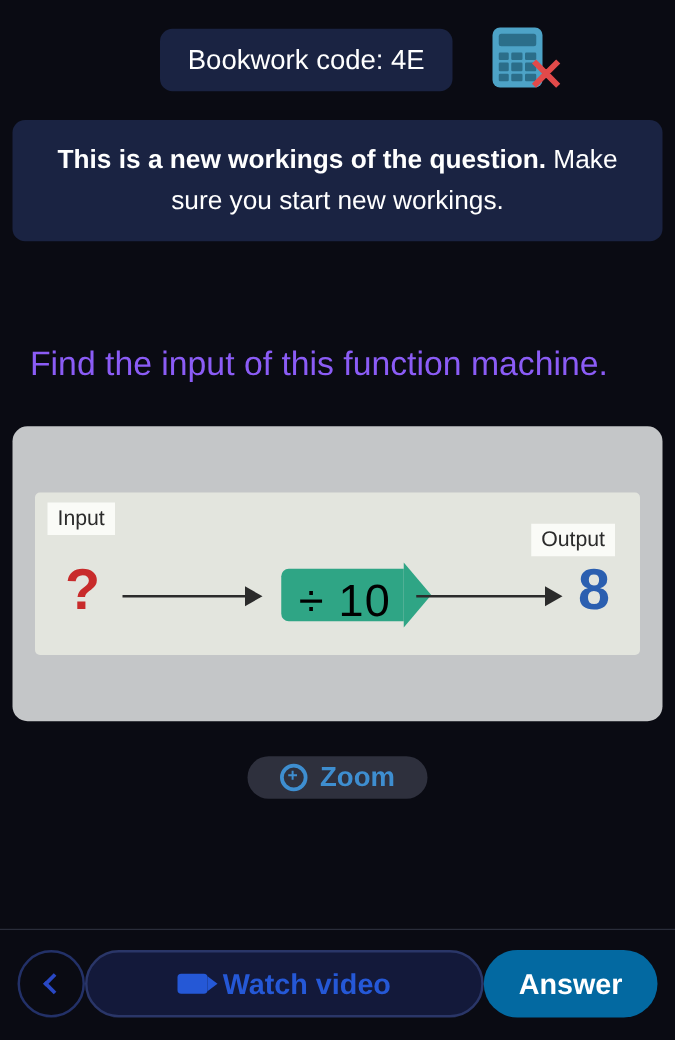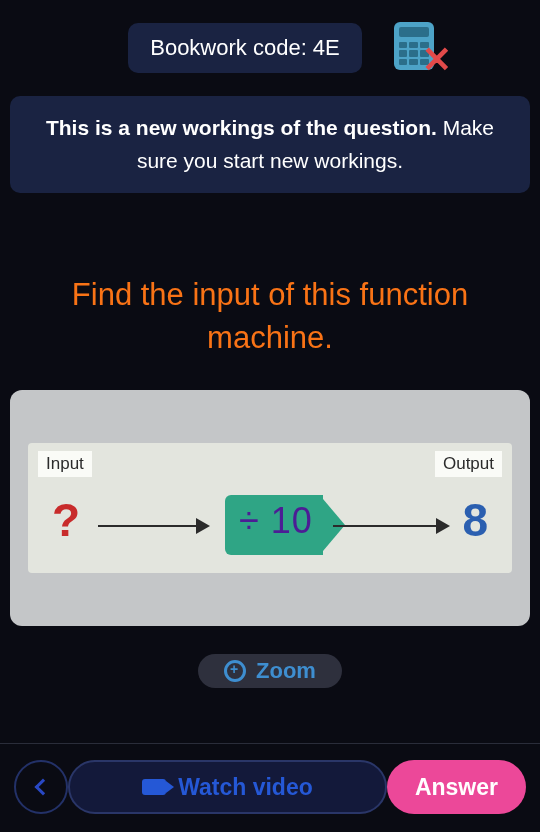--- a/index.html
+++ b/index.html
@@ -76,23 +76,22 @@
       background: #1a2342;
       color: #fff;
       font-size: 21px;
       line-height: 1.55;
       padding: 16px 20px;
       border-radius: 10px;
       text-align: center;
     }
     .notice-banner .bold { font-weight: 700; }
     .question-text {
-      color: #f97316;
-      font-size: 31px;
-      text-align: center;
+      color: #8b5cf6;
+      font-size: 27px;
       margin: 80px 24px 0;
       line-height: 1.4;
     }
     .diagram-panel {
       margin: 30px 10px 0;
       background: #c4c6c8;
       border-radius: 12px;
       height: 236px;
       position: relative;
       display: flex;
@@ -110,21 +109,21 @@
     .tag-label {
       position: absolute;
       top: 8px;
       background: #fafbf7;
       color: #2b2b2b;
       font-size: 17px;
       font-family: Arial, sans-serif;
       padding: 3px 8px;
     }
     .tag-input { left: 10px; }
-    .tag-output { right: 10px; }
+    .tag-output { right: 20px; margin-top: 17px; }
     .input-q {
       position: absolute;
       left: 24px;
       bottom: 26px;
       color: #c82b2b;
       font-family: Arial, sans-serif;
       font-weight: 700;
       font-size: 46px;
     }
     .output-val {
@@ -156,25 +155,25 @@
     .op-tag {
       position: absolute;
       left: 197px;
       bottom: 22px;
       height: 52px;
       display: flex;
       align-items: center;
     }
     .op-body {
       background: #2fa585;
-      color: #4c1d95;
+      color: #000000;
       font-family: Arial, sans-serif;
       font-weight: 500;
       font-size: 36px;
-      height: 60px;
+      height: 42px;
       line-height: 52px;
       padding: 0 10px 0 14px;
       border-radius: 6px 0 0 6px;
       letter-spacing: 1px;
     }
     .op-point {
       width: 0;
       height: 0;
       border-left: 22px solid #2fa585;
       border-top: 26px solid transparent;
@@ -275,21 +274,21 @@
       content: '';
       position: absolute;
       right: -8px;
       top: 2px;
       border-left: 8px solid #2558d6;
       border-top: 6px solid transparent;
       border-bottom: 6px solid transparent;
     }
     .answer-btn {
       height: 54px;
-      background: #ec4899;
+      background: #0369a1;
       border-radius: 30px;
       padding: 0 28px;
       display: flex;
       align-items: center;
       justify-content: center;
       color: #fff;
       font-size: 23px;
       font-weight: 700;
       cursor: pointer;
       flex-shrink: 0;

